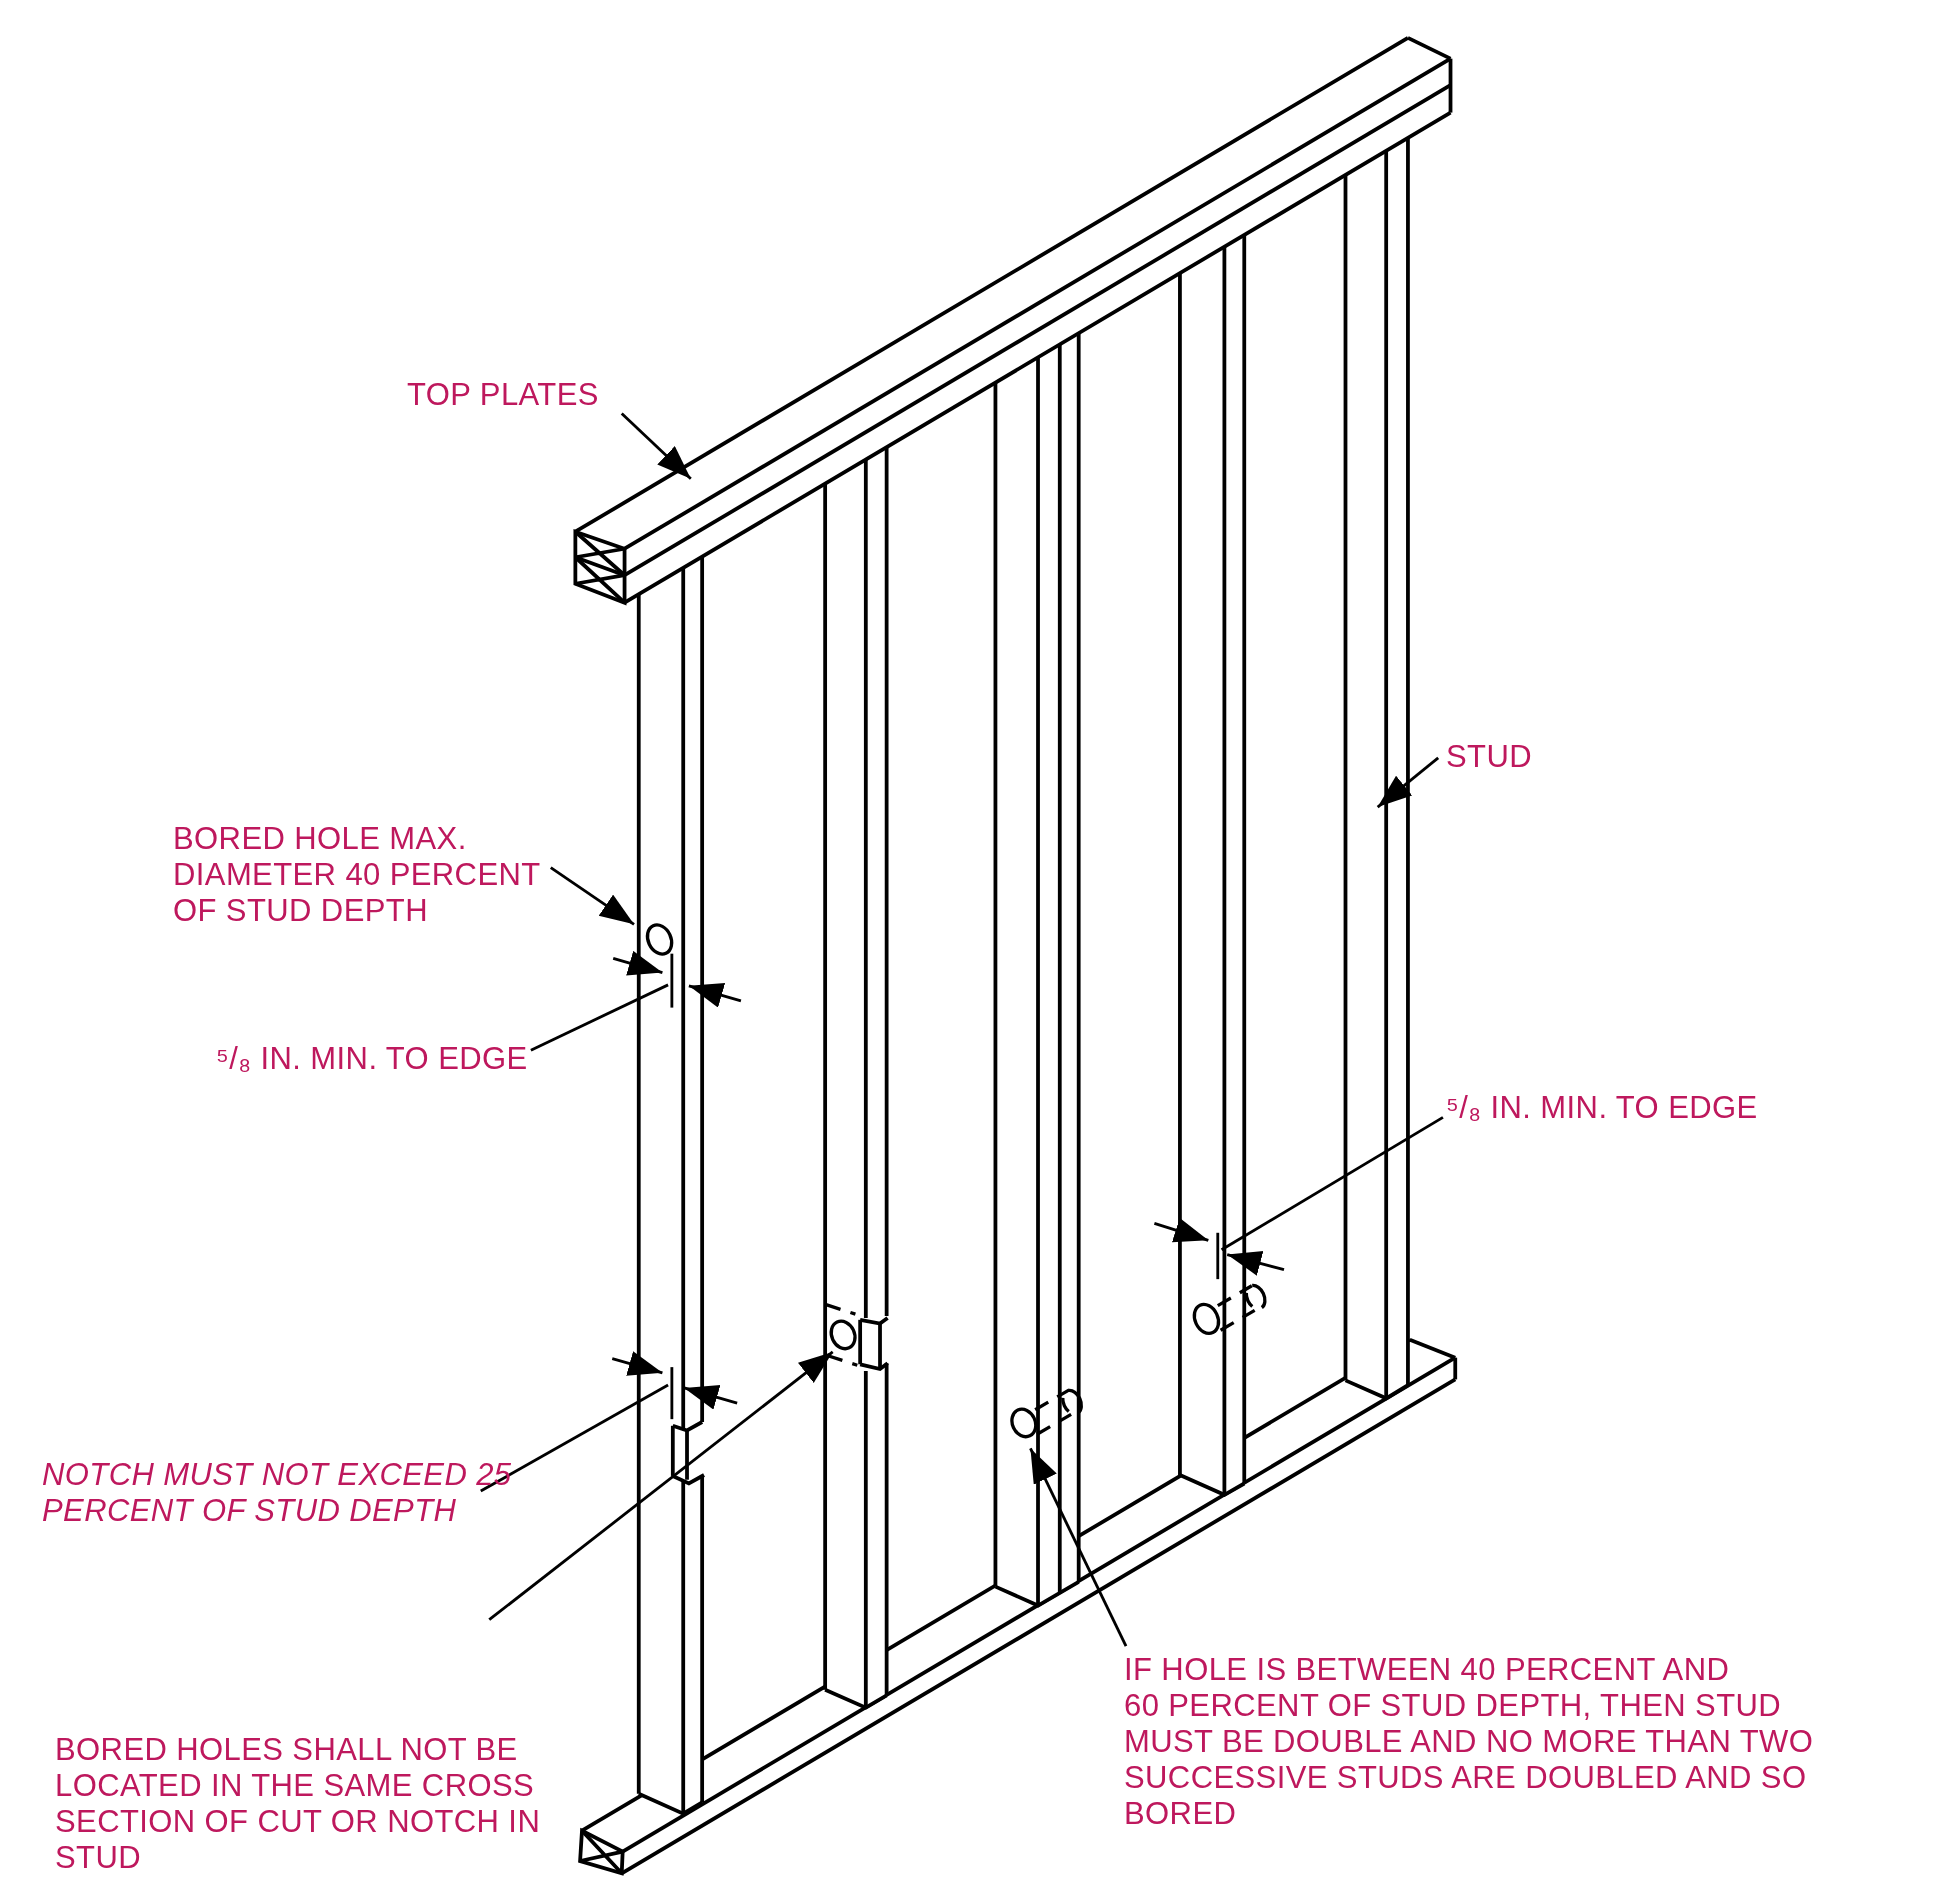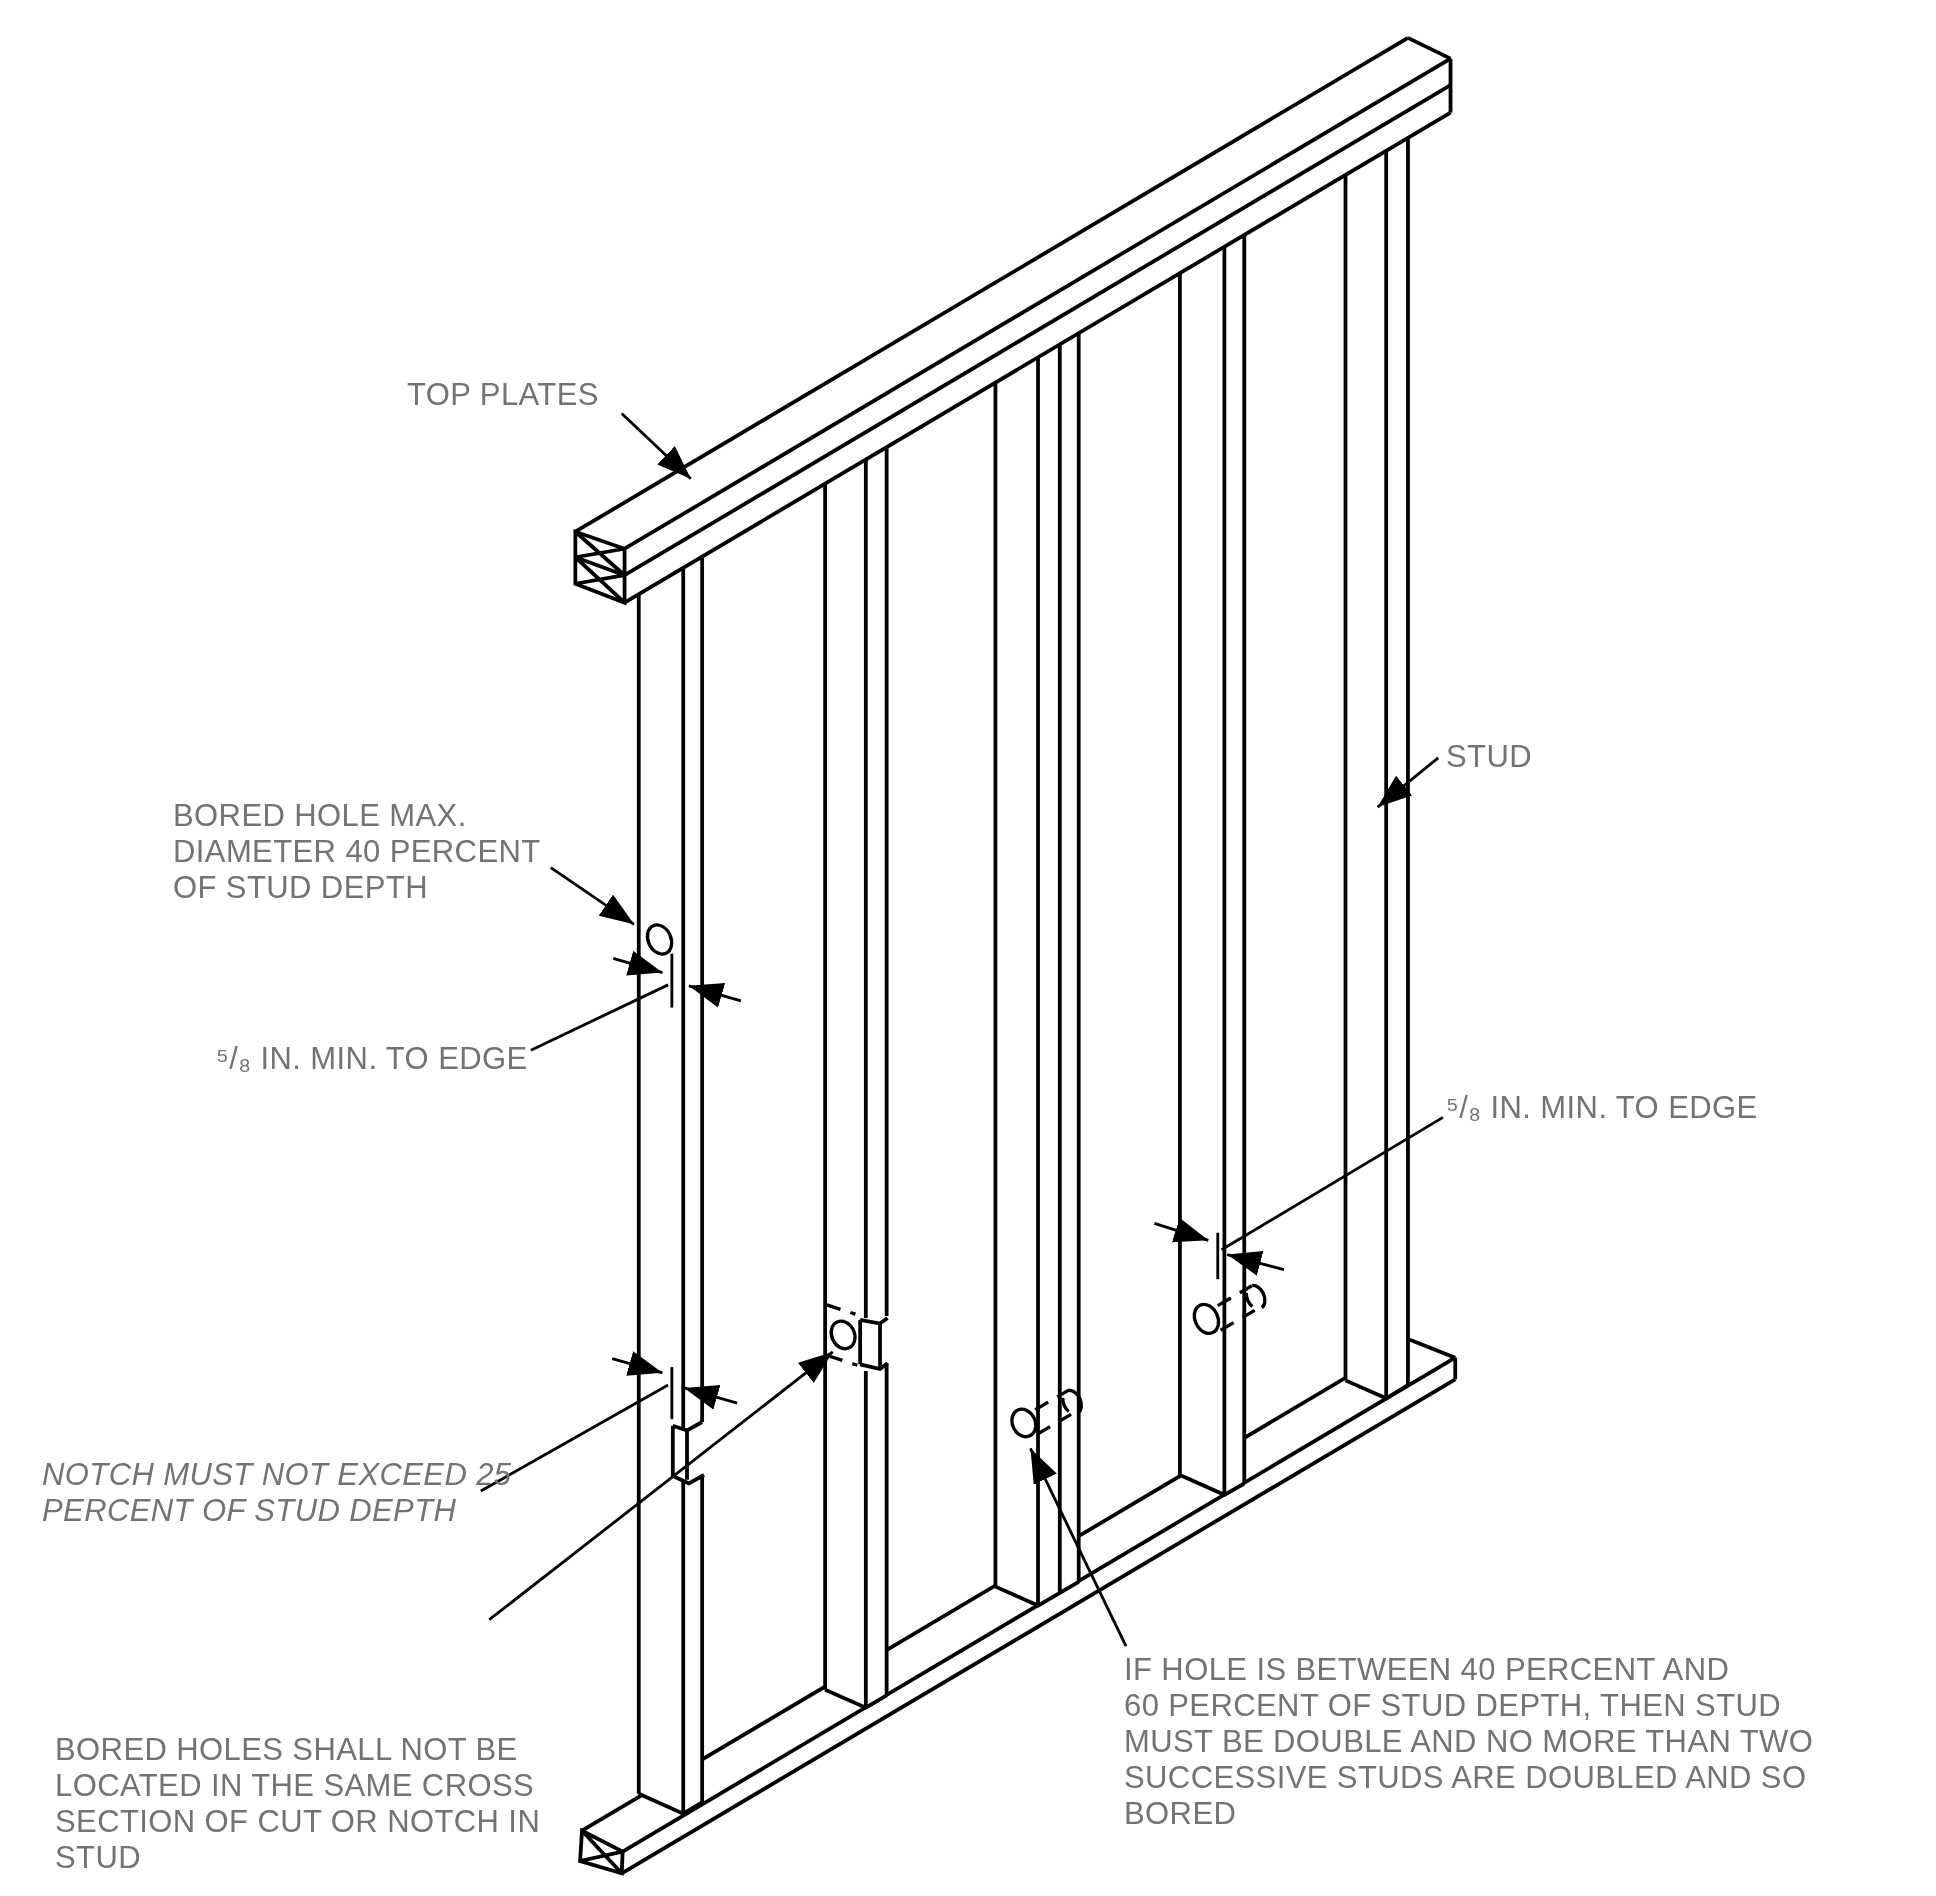--- a/index.html
+++ b/index.html
@@ -11,21 +11,21 @@
     color:#000;
     overflow:hidden;
   }
   #drawing{position:absolute;left:0;top:0;width:1936px;height:1896px;}
   .lbl{
     position:absolute;
     font-size:31px;
     line-height:36px;
     letter-spacing:0.4px;
     white-space:pre-line;
-    color:#737373;
+    color:#be185d;
   }
   svg .ln{stroke:#000;stroke-width:4;fill:none;stroke-linecap:butt;}
   svg .thin{stroke:#000;stroke-width:3;fill:none;}
   svg .dash{stroke:#000;stroke-width:3.5;fill:none;stroke-dasharray:16 11;}
   svg .fillw{fill:#ffffff;stroke:none;}
   svg .hole{fill:#ffffff;stroke:#000;stroke-width:3.5;}
   svg .leader{stroke:#000;stroke-width:3;fill:none;}
 </style>
 </head>
 <body>
@@ -163,21 +163,21 @@
       <path class="leader" d="M561,1110 L706,1041"></path>
       <path class="leader" d="M508,1576 L706,1464"></path>
       <path class="leader" d="M517,1712 L880,1429" marker-end="url(#ah)"></path>
       <path class="leader" d="M1525,1181 L1291,1321"></path>
       <path class="leader" d="M1190,1740 L1089,1531" marker-end="url(#ah)"></path>
     </g>
   </svg>
 
   <div class="lbl" style="left:407px;top:377px;">TOP PLATES</div>
 
-  <div class="lbl" style="left:173px;top:798px;">BORED HOLE MAX.
+  <div class="lbl" style="left:173px;top:821px;">BORED HOLE MAX.
 DIAMETER 40 PERCENT
 OF STUD DEPTH</div>
 
   <div class="lbl" style="left:216px;top:1041px;">⁵/₈ IN. MIN. TO EDGE</div>
 
   <div class="lbl" style="left:1446px;top:739px;">STUD</div>
 
   <div class="lbl" style="left:1446px;top:1090px;">⁵/₈ IN. MIN. TO EDGE</div>
 
   <div class="lbl" style="left:42px;top:1457px;font-style:italic;">NOTCH MUST NOT EXCEED 25

